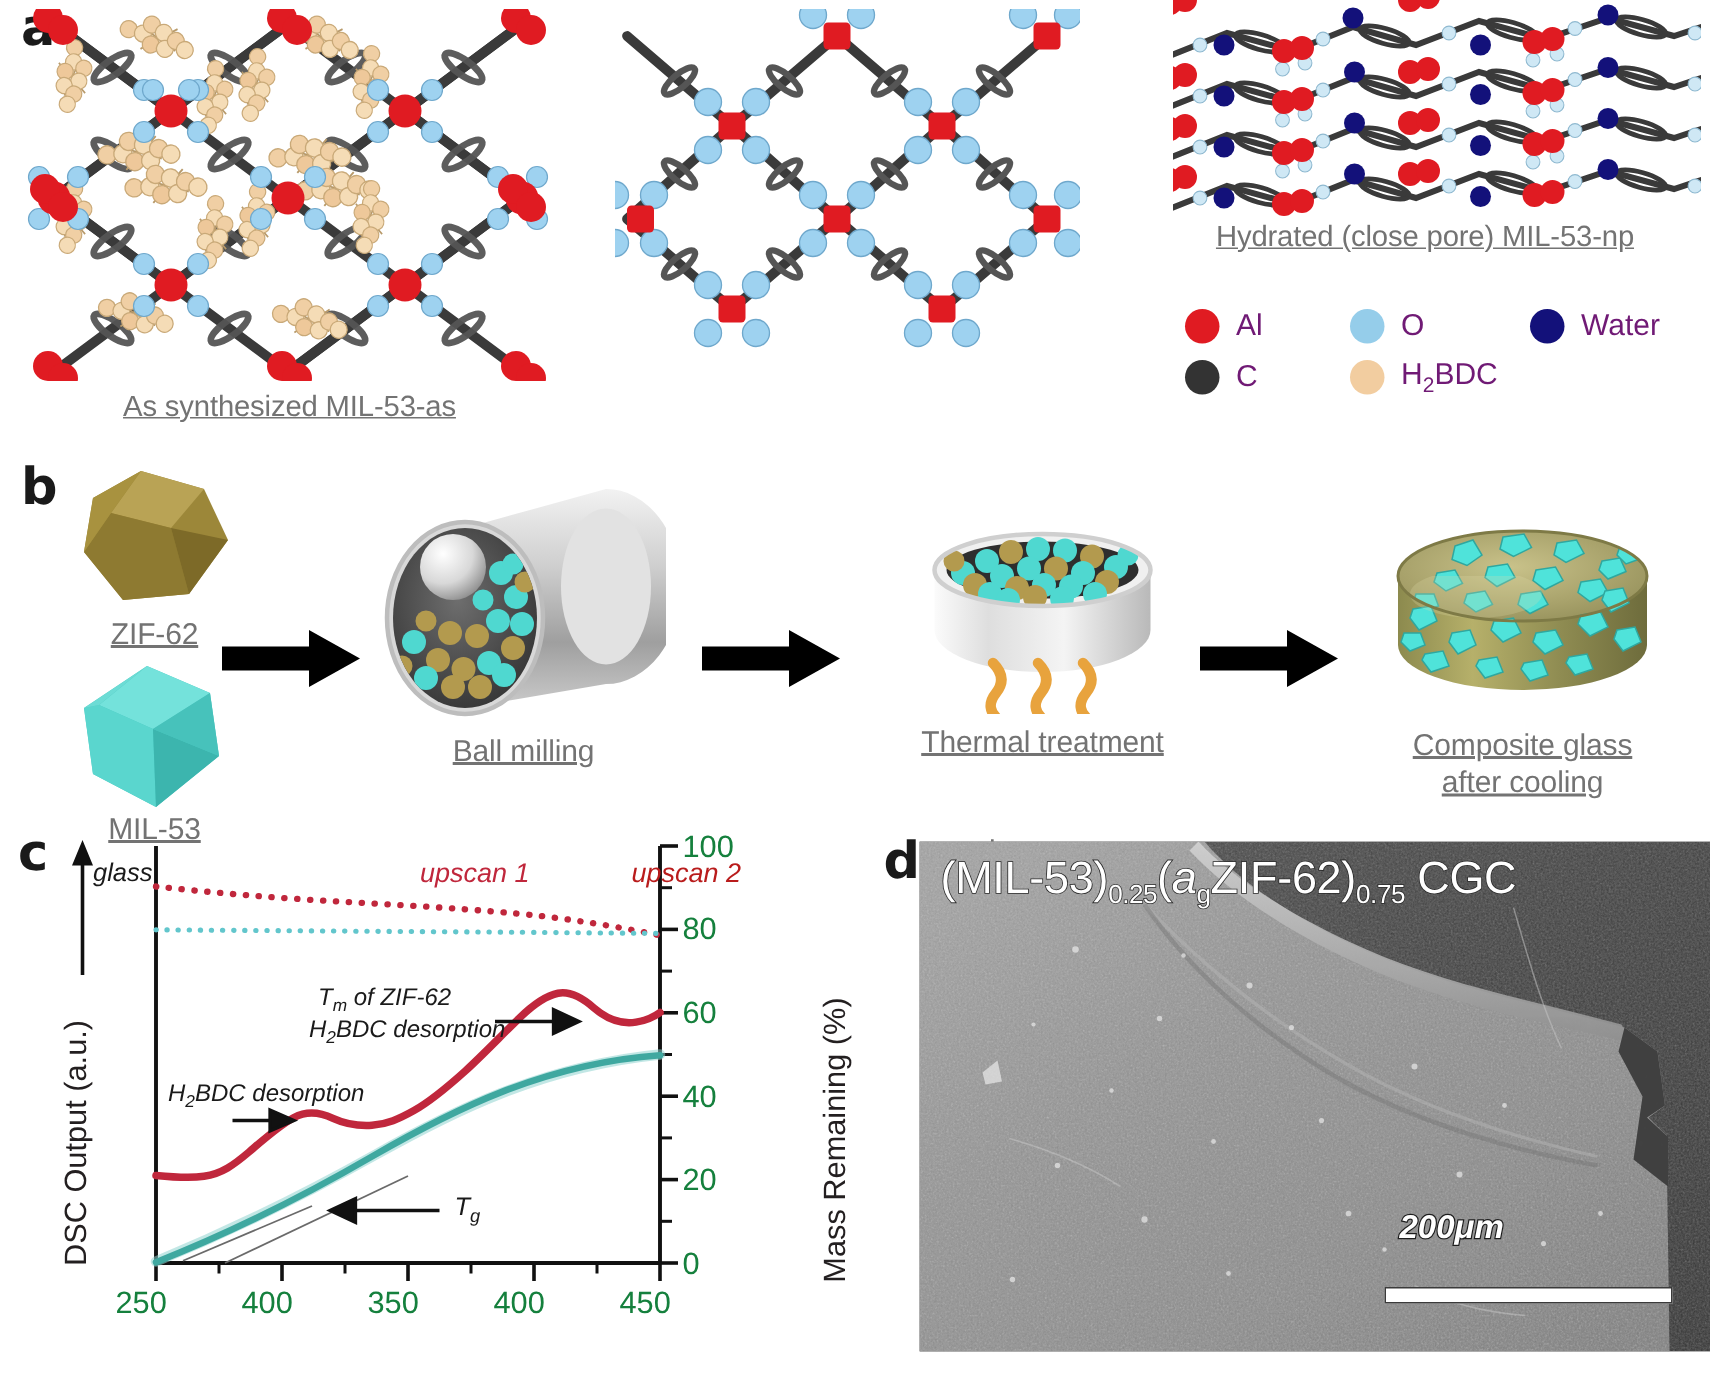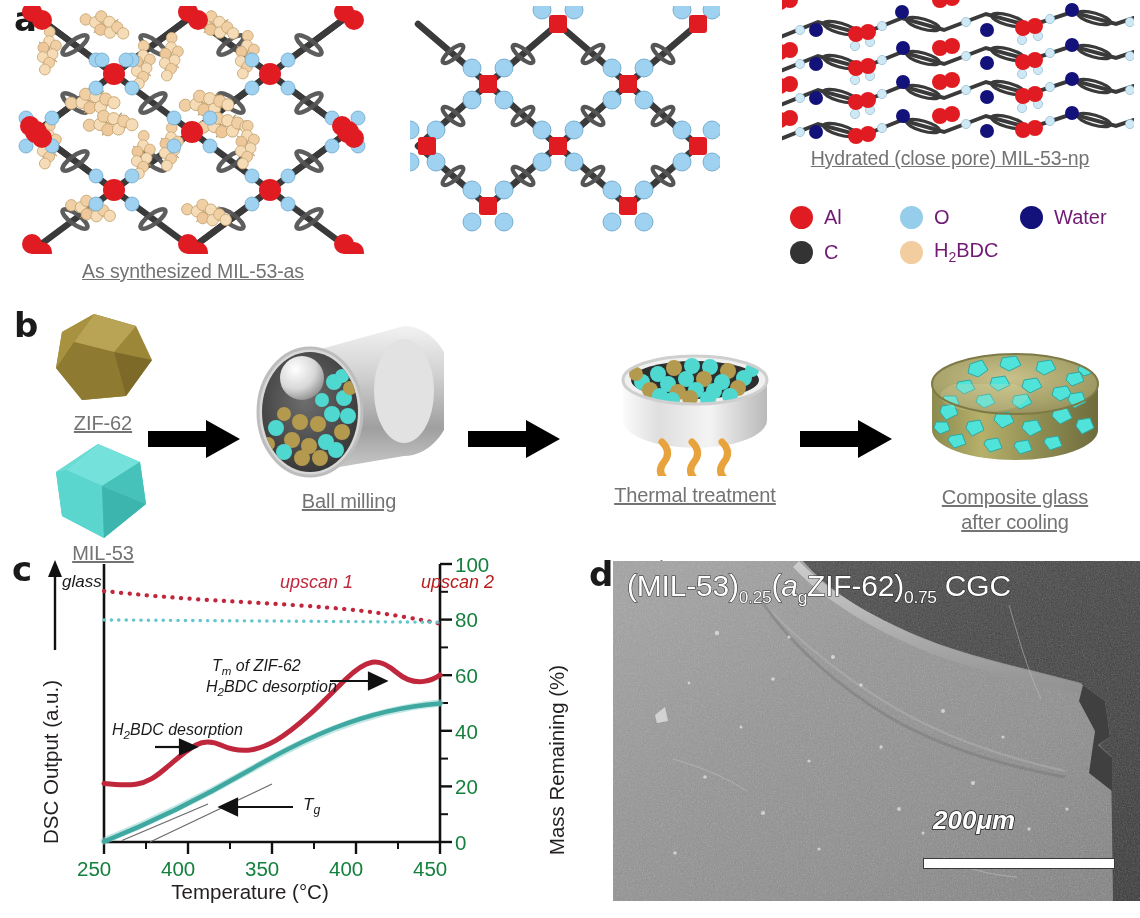--- a/index.html
+++ b/index.html
@@ -76,21 +76,21 @@
     white-space: nowrap;
     letter-spacing: -0.2px;
   }
   .sem-label sub { font-size: 0.58em; letter-spacing: -0.3px; }
   .sem-label i { font-style: italic; }
   .scalebar {
     position: absolute; background: #ffffff; height: 11px;
     border: 1px solid #3a3a3a;
   }
   .scalebar-txt {
-    position: absolute; font-size: 26px; font-style: italic; font-weight: 700;
+    position: absolute; font-size: 22px; font-style: italic; font-weight: 700;
     color: #ffffff; -webkit-text-stroke: 1.6px #1d1d1d; paint-order: stroke fill;
     white-space: nowrap;
   }
 </style>
 </head>
 <body>
 
 <div id="panel-a">
   <div class="panel-letter" style="left:14px; top:2px;">a</div>
 
@@ -647,21 +647,20 @@
   <svg style="position:absolute; left:44px; top:10px;" width="22" height="90" viewBox="0 0 22 90">
     <line x1="11" y1="90" x2="11" y2="12" stroke="#111" stroke-width="2.4"></line>
     <polygon points="11,0 18,17 4,17" fill="#111"></polygon>
   </svg>
   <div class="annot" style="left:62px; top:22px; font-size:17px;">glass</div>
 
   <div class="axis-title" style="left:-49px; top:200px; width:200px; transform:rotate(-90deg); text-align:center;">DSC Output (a.u.)</div>
 
   <div class="axis-title" style="left:447px; top:198px; width:220px; transform:rotate(-90deg); text-align:center;">Mass Remaining (%)</div>
 
-  <div class="axis-title" style="left:100px; top:330px; width:300px; text-align:center;">Temperature (°C)</div>
 
   <svg style="position:absolute; left:0px; top:0px;" width="580" height="330" viewBox="0 0 580 330">
 
     <line x1="104" y1="14" x2="104" y2="292" stroke="#111" stroke-width="2.6"></line>
     <line x1="440" y1="14" x2="440" y2="292" stroke="#111" stroke-width="2.6"></line>
     <line x1="104" y1="292" x2="440" y2="292" stroke="#111" stroke-width="2.6"></line>
 
     <g stroke="#111" stroke-width="2.4">
       <line x1="104" y1="292" x2="104" y2="304"></line>
       <line x1="188" y1="292" x2="188" y2="304"></line>

